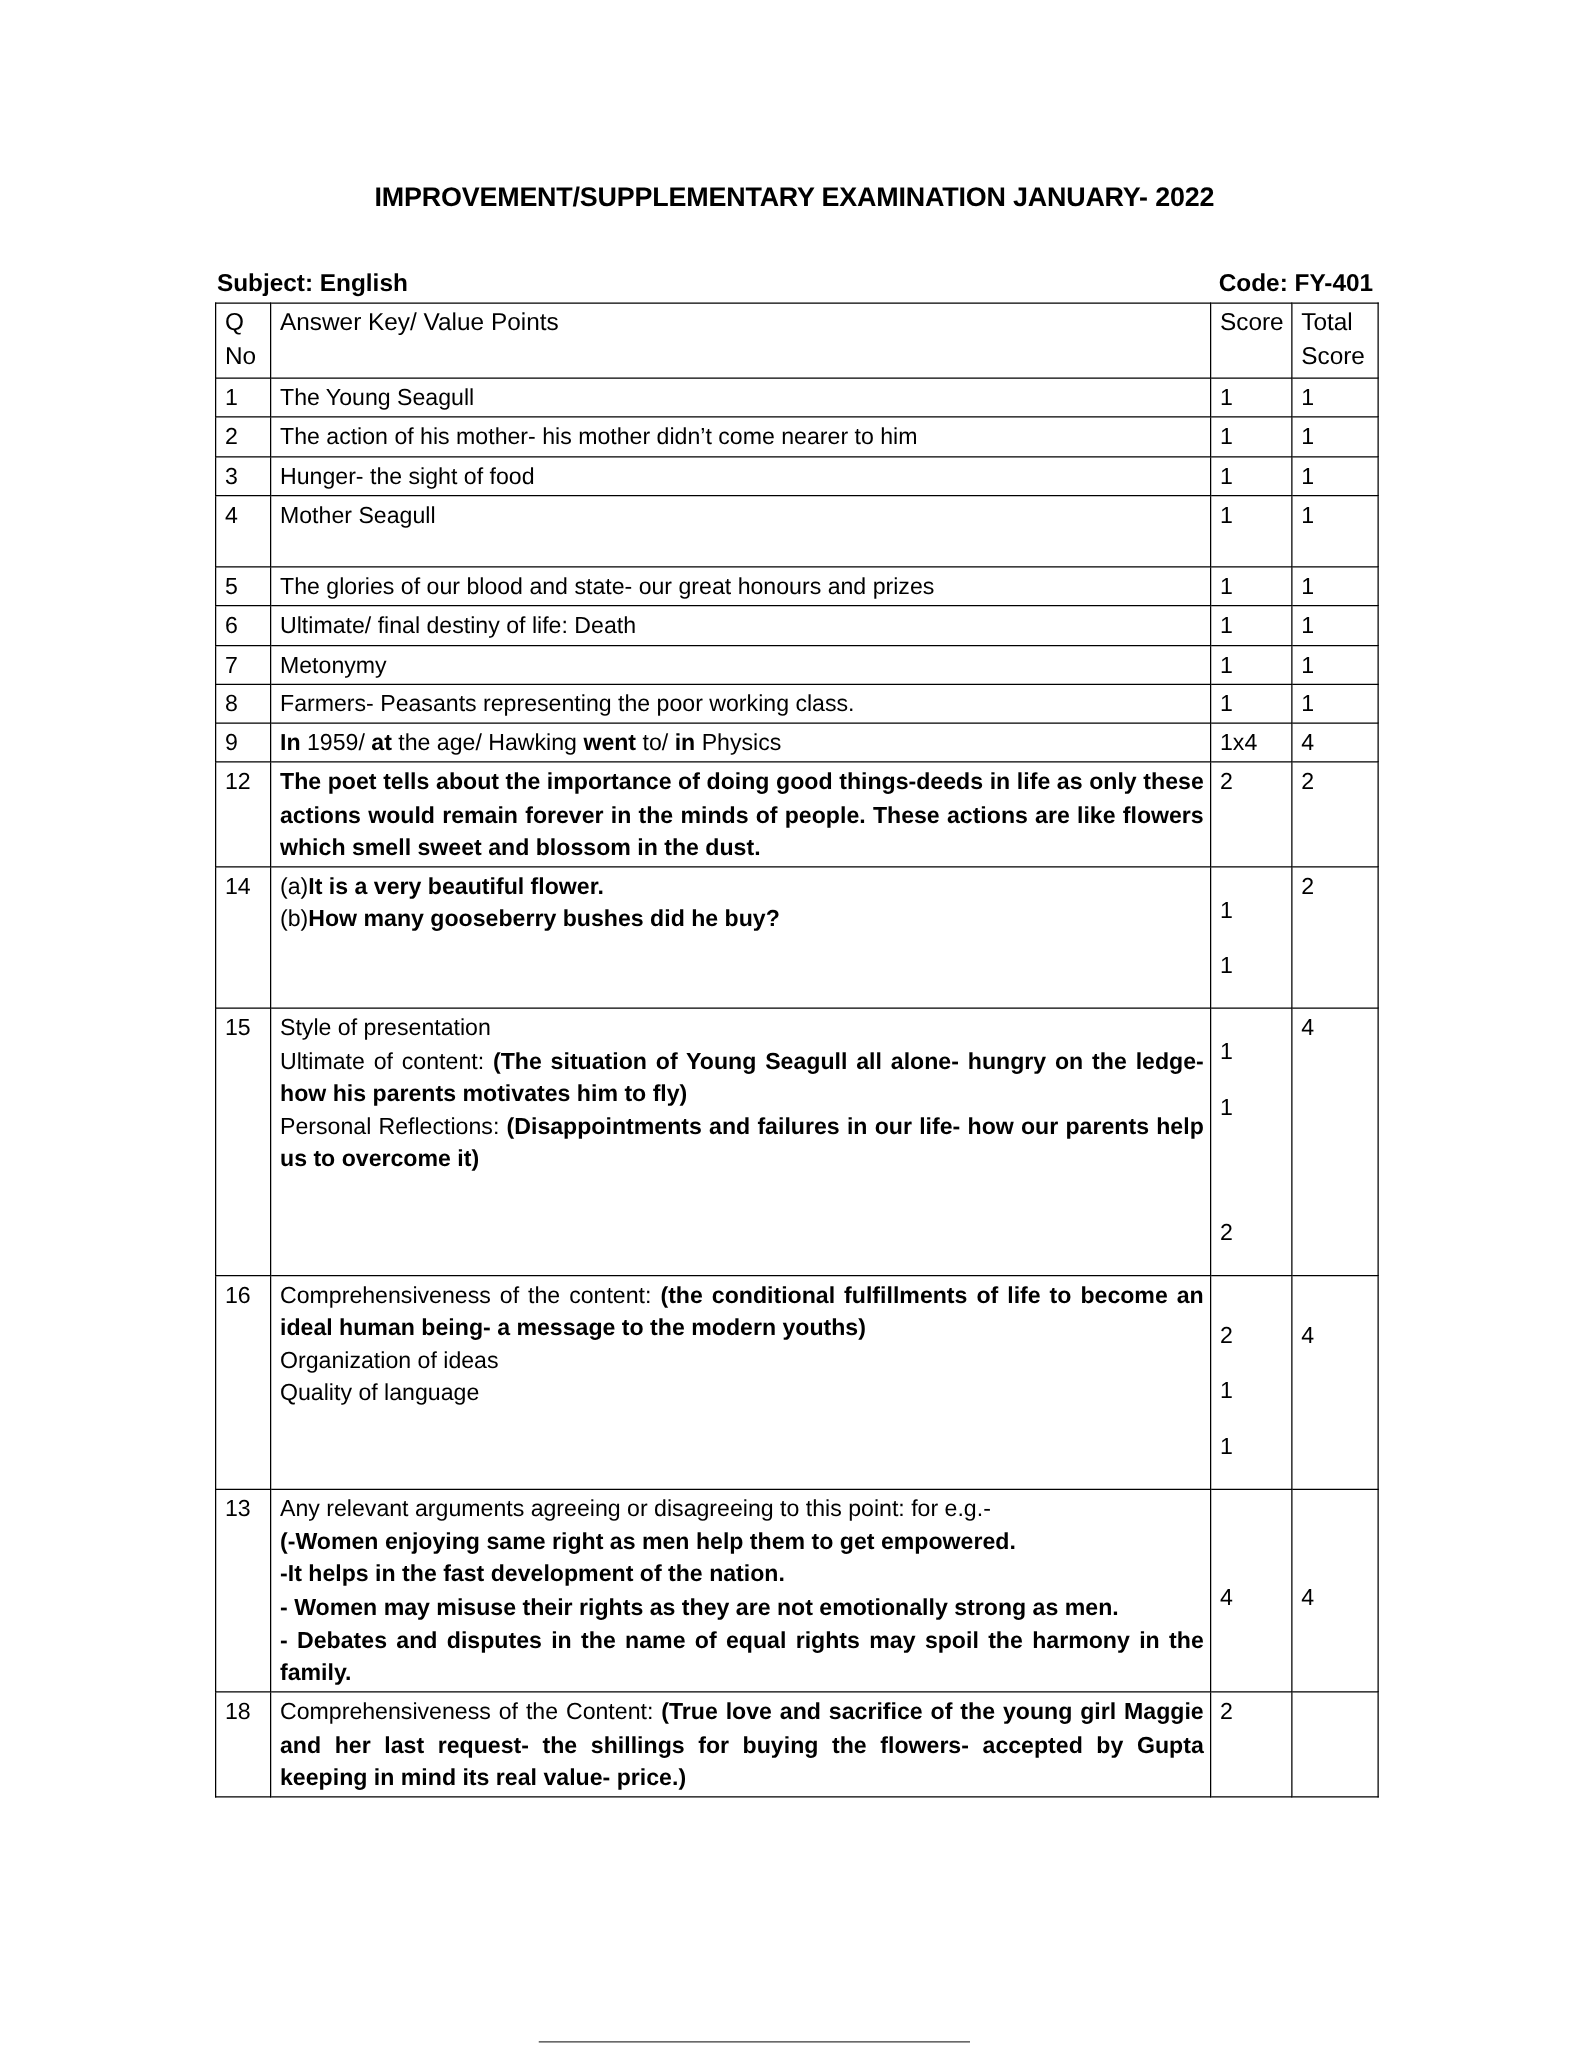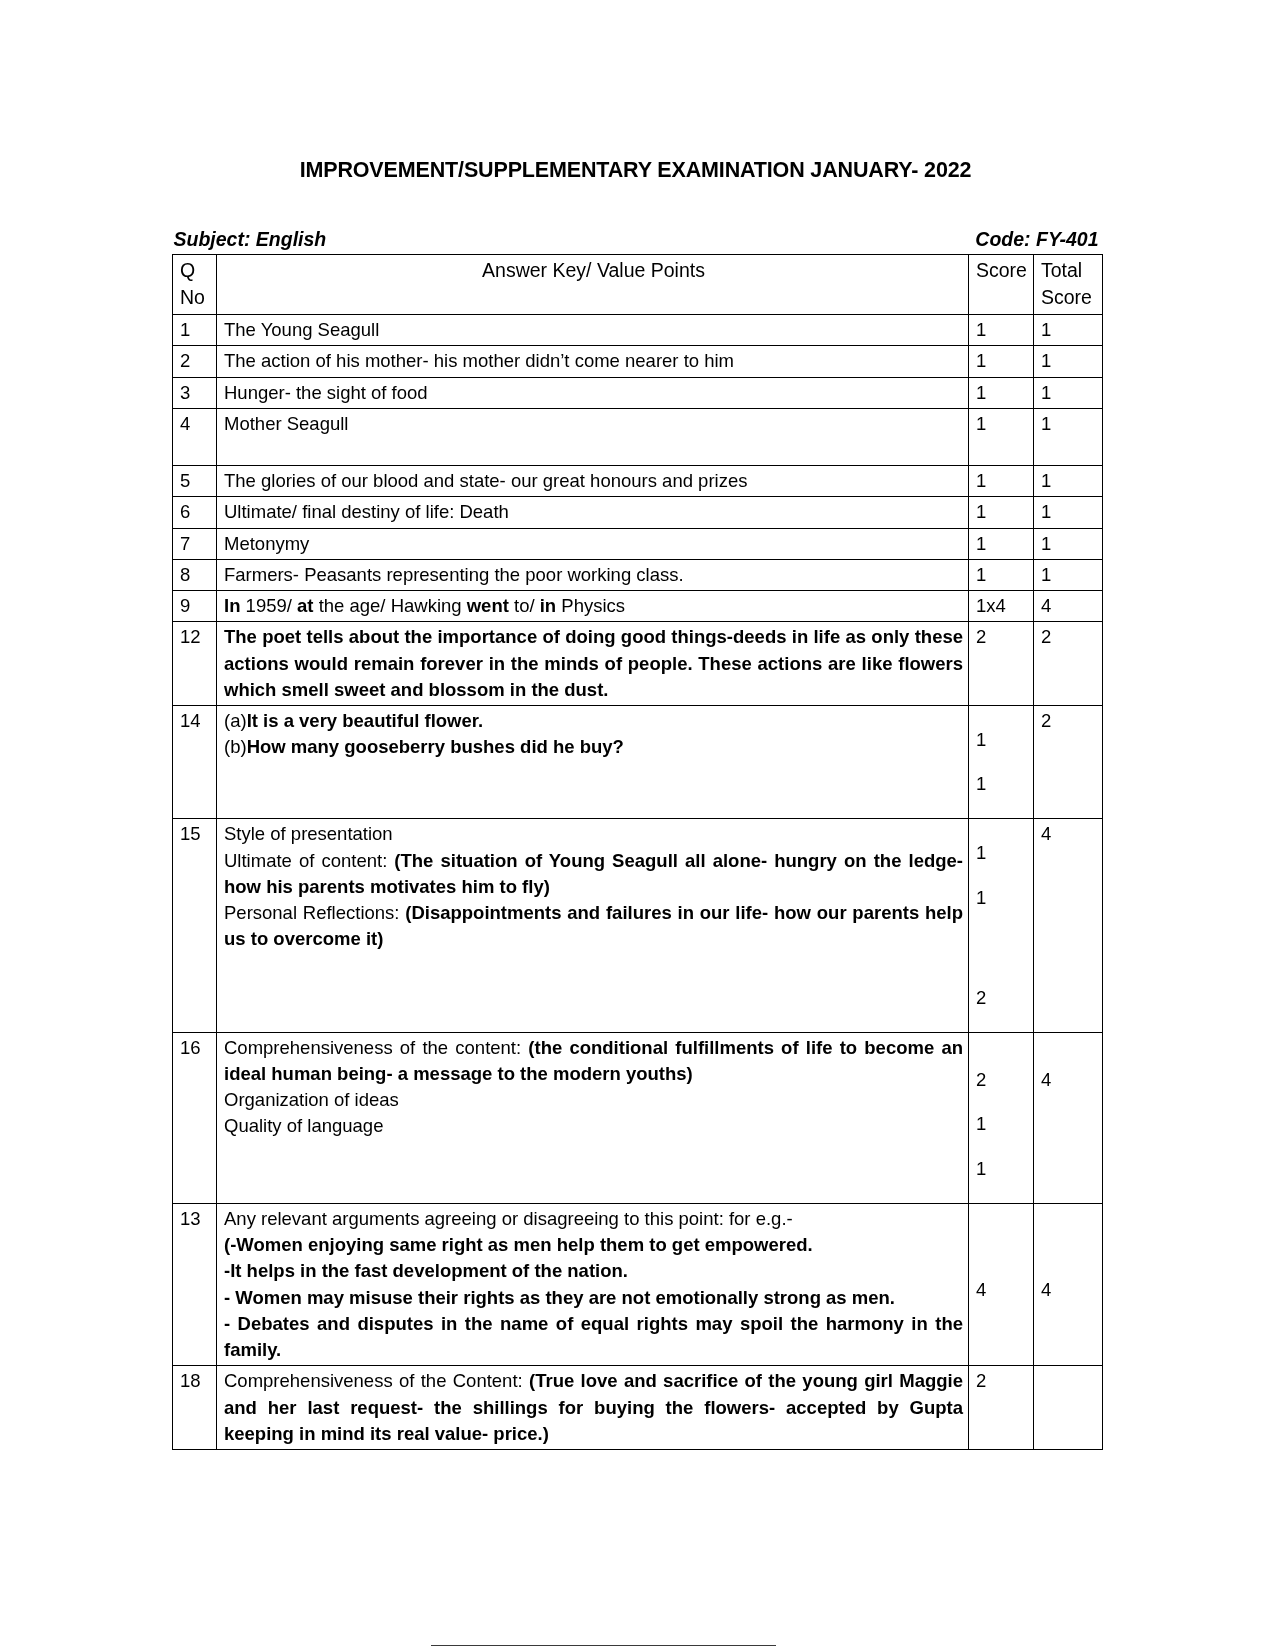--- a/index.html
+++ b/index.html
@@ -20,37 +20,36 @@
     width: 1275px;
     height: 1651px;
     box-sizing: border-box;
     padding: 0;
   }
   .doc-title {
     text-align: center;
     font-size: 21.5px;
     font-weight: bold;
     letter-spacing: -0.15px;
-    margin: 16px;
+    margin: 4px;
     padding-top: 143px;
     padding-left: 26px;
     padding-right: 30px;
     line-height: 1.1;
   }
   .subject-row {
     display: flex;
     justify-content: space-between;
     align-items: baseline;
     width: 930px;
     margin: 0 auto;
     margin-top: 45px;
     font-size: 19.5px;
     font-weight: bold;
     padding-left: 0px;
-    font-style: italic;
   }
   .subject-row .left { padding-left: 1px; }
   .subject-row .right { padding-right: 4px; }
 
   table.key {
     border-collapse: collapse;
     width: 930px;
     margin: 3px auto 0 auto;
     table-layout: fixed;
     font-size: 18.5px;
@@ -68,21 +67,21 @@
   col.c-total { width: 69px; }
 
   th.hdr {
     font-weight: bold;
     font-size: 19.5px;
     text-align: left;
     padding-top: 3px;
     padding-bottom: 3px;
     line-height: 1.35;
   }
-  th.hdr-center { text-align: center; }
+  th.hdr-center { }
 
   td.qno { text-align: left; padding-left: 6px; padding-right: 2px; }
   td.score, td.total { text-align: left; padding-left: 7px; }
   td.ans { text-align: left; }
 
   td.ans.justify p { text-align: justify; text-align-last: left; }
   td.ans p { margin: 0; }
 
   .b { font-weight: bold; text-align: right; }
 

